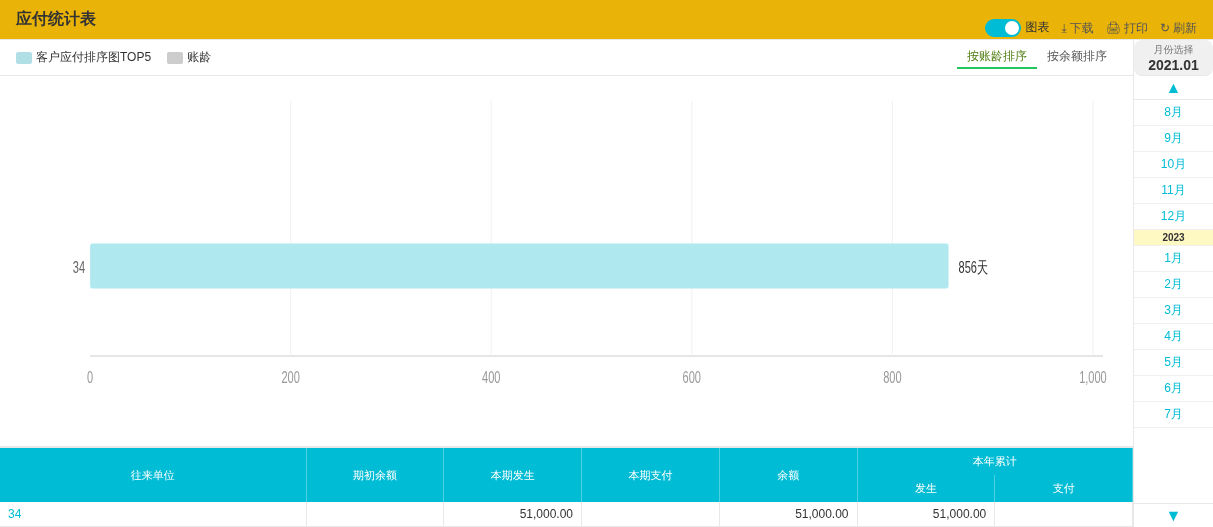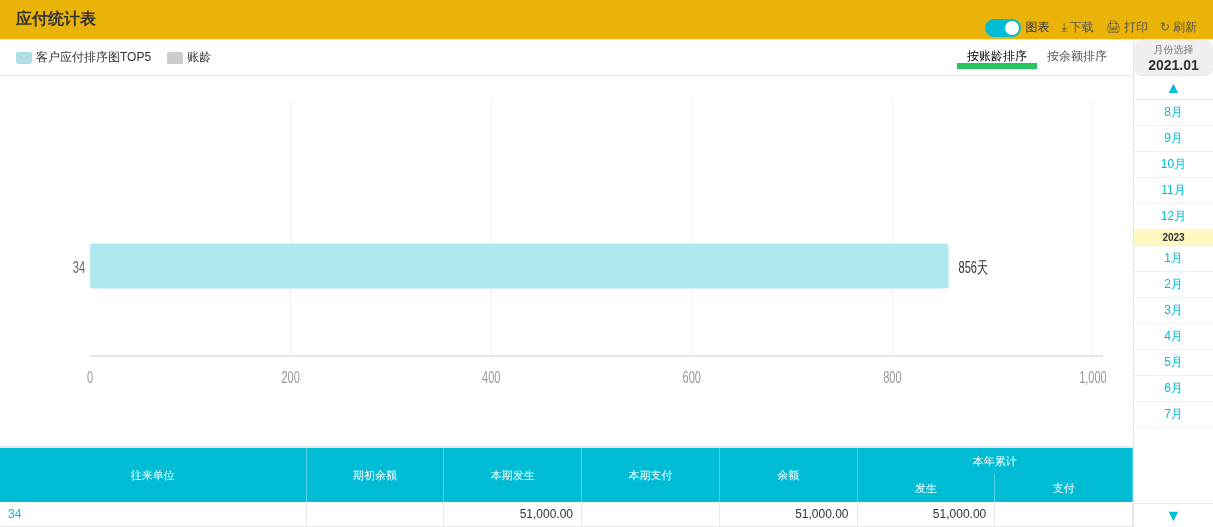--- a/index.html
+++ b/index.html
@@ -3,40 +3,40 @@
   <meta charset="utf-8">
   <style>
     * { box-sizing: border-box; margin: 0; padding: 0; }
     body { font-family: 'Microsoft YaHei', Arial, sans-serif; font-size: 12px; background: #f5f5f5; color: #333; }
 
     .app-container { width: 1213px; height: 527px; display: flex; flex-direction: column; background: #fff; }
 
     
     .header { display: flex; align-items: center; justify-content: space-between; padding: 8px 16px; background: #eab308; border-bottom: 1px solid #e8e8e8; height: 40px; }
     .header-title { font-size: 16px; font-weight: bold; color: #333; }
-    .header-actions { display: flex; align-items: flex-start; gap: 12px; margin-top: 16px; }
+    .header-actions { display: flex; align-items: flex-end; gap: 12px; margin-top: 16px; }
     .toggle-wrapper { display: flex; align-items: center; gap: 4px; }
     .toggle-switch { width: 36px; height: 18px; background: #00bcd4; border-radius: 9px; position: relative; cursor: pointer; }
     .toggle-switch::after { content: ''; position: absolute; width: 14px; height: 14px; background: #fff; border-radius: 50%; top: 2px; right: 2px; }
     .action-btn { display: flex; align-items: center; gap: 3px; cursor: pointer; color: #555; font-size: 12px; }
 
     
     .main-content { display: flex; flex: 1; overflow: hidden; }
 
     
     .chart-area { flex: 1; display: flex; flex-direction: column; overflow: hidden; }
 
     
     .chart-header { display: flex; justify-content: space-between; padding: 6px 16px; background: #fff; border-bottom: 1px solid #e8e8e8; height: 36px; }
     .chart-legend { display: flex; align-items: center; gap: 16px; }
     .legend-item { display: flex; align-items: center; gap: 4px; font-size: 12px; color: #333; }
     .legend-color { width: 16px; height: 12px; border-radius: 2px; }
     .chart-sort-btns { display: flex; gap: 0; }
     .sort-btn { padding: 2px 10px; border: none; background: none; cursor: pointer; font-size: 12px; color: #555; border-bottom: 2px solid transparent; }
-    .sort-btn.active { color: #000000; border-bottom: 6px solid #22c55e; }
+    .sort-btn.active { color: #4d7c0f; border-bottom: 2px solid #22c55e; }
 
     
     .chart-body { flex: 1; position: relative; padding: 10px 20px 30px 50px; background: #fff; }
     .chart-svg { width: 100%; height: 100%; }
 
     
     .table-section { background: #fff; border-top: 2px solid #e8e8e8; }
     .data-table { width: 100%; border-collapse: collapse; }
     .data-table thead tr th { background: #00bcd4; color: #fff; text-align: center; padding: 6px 4px; font-size: 11px; font-weight: normal; border-right: 1px solid rgba(255,255,255,0.3); }
     .data-table thead tr:last-child th { background: #00bcd4; }

